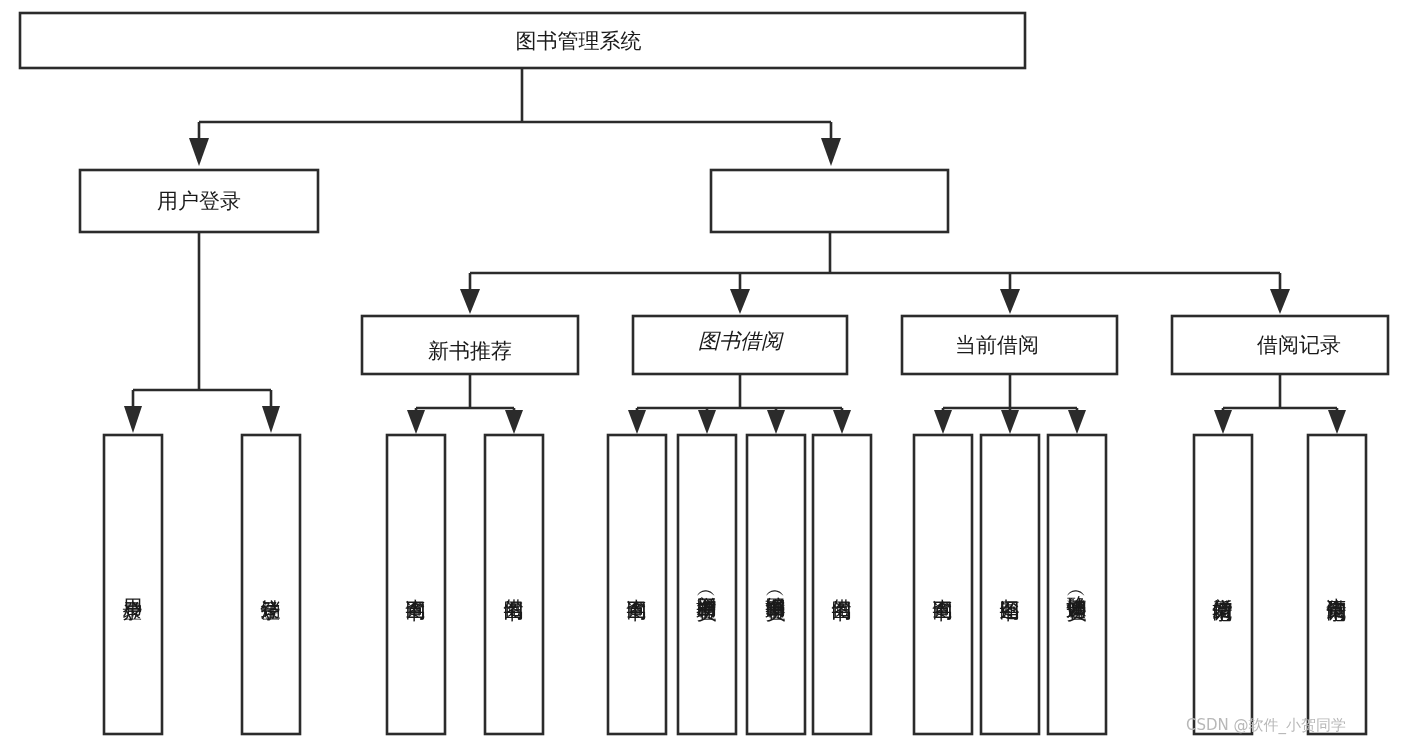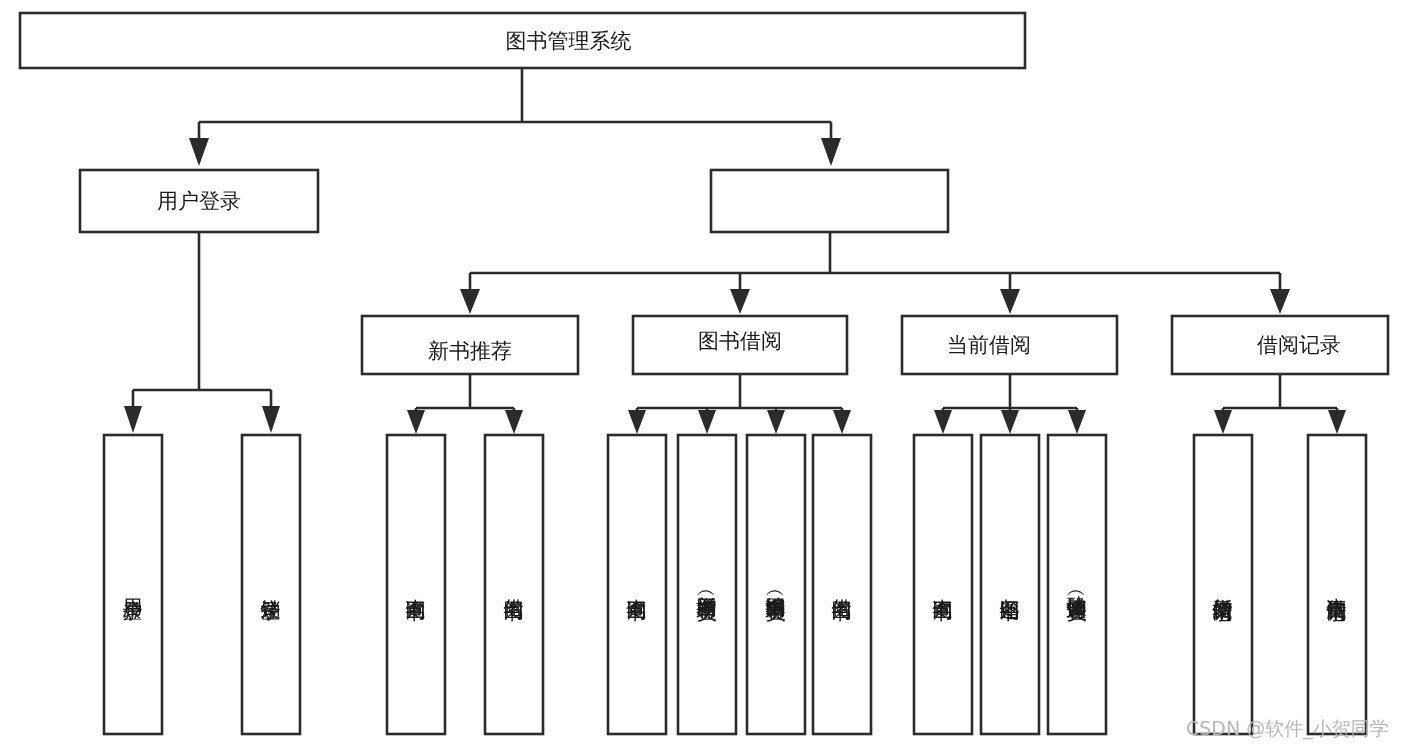--- a/index.html
+++ b/index.html
@@ -65,21 +65,21 @@
     align-items: center;
     justify-content: center;
     white-space: nowrap;
     pointer-events: none;
   }
   #watermark {
     position: absolute;
     left: 1186px;
     top: 716px;
     font-family: "DejaVu Sans", "Liberation Sans", sans-serif;
-    font-size: 19px;
+    font-size: 15px;
     color: #b8b8b8;
     white-space: nowrap;
     pointer-events: none;
   }
 </style>
 </head>
 <body>
 
 <div id="diagram-root">
 
@@ -166,27 +166,27 @@
     <rect class="node-box" x="813" y="435" width="58" height="299"></rect>
 
     <rect class="node-box" x="914" y="435" width="58" height="299"></rect>
     <rect class="node-box" x="981" y="435" width="58" height="299"></rect>
     <rect class="node-box" x="1048" y="435" width="58" height="299"></rect>
 
     <rect class="node-box" x="1194" y="435" width="58" height="299"></rect>
     <rect class="node-box" x="1308" y="435" width="58" height="299"></rect>
   </svg>
 
-  <div class="label-h-abs" style="left:10px; top:13px; width:1117px; height:55px;">图书管理系统</div>
+  <div class="label-h-abs" style="left:20px; top:13px; width:1117px; height:55px;">图书管理系统</div>
 
   <div class="label-h-abs" style="left:80px; top:170px; width:238px; height:62px;">用户登录</div>
 
   <div class="label-h-abs" style="left:362px; top:316px; width:216px; height:70px;">新书推荐</div>
-  <div class="label-h-abs" style="left:633px; top:316px; width:214px; height:50px;">图书借阅</div>
-  <div class="label-h-abs" style="left:902px; top:316px; width:174px; height:58px;">当前借阅</div>
+  <div class="label-h-abs" style="left:633px; top:316px; width:214px; height:50px;font-style:italic;">图书借阅</div>
+  <div class="label-h-abs" style="left:902px; top:316px; width:174px; height:58px;padding-left:8px;">当前借阅</div>
   <div class="label-h-abs" style="left:1172px; top:316px; width:216px; height:58px;padding-left:19px;">借阅记录</div>
 
   <div class="label-vert" style="left:104px; top:435px; width:58px; height:299px;">用户登录</div>
   <div class="label-vert" style="left:242px; top:435px; width:58px; height:299px;">注销登录</div>
   <div class="label-vert" style="left:387px; top:435px; width:58px; height:299px;">查询图书</div>
   <div class="label-vert" style="left:485px; top:435px; width:58px; height:299px;">借阅图书</div>
   <div class="label-vert" style="left:608px; top:435px; width:58px; height:299px;">查询图书</div>
   <div class="label-vert" style="left:678px; top:435px; width:58px; height:299px;">新增图书（管理员）</div>
   <div class="label-vert" style="left:747px; top:435px; width:58px; height:299px;">编辑图书（管理员）</div>
   <div class="label-vert" style="left:813px; top:435px; width:58px; height:299px;">借阅图书</div>

